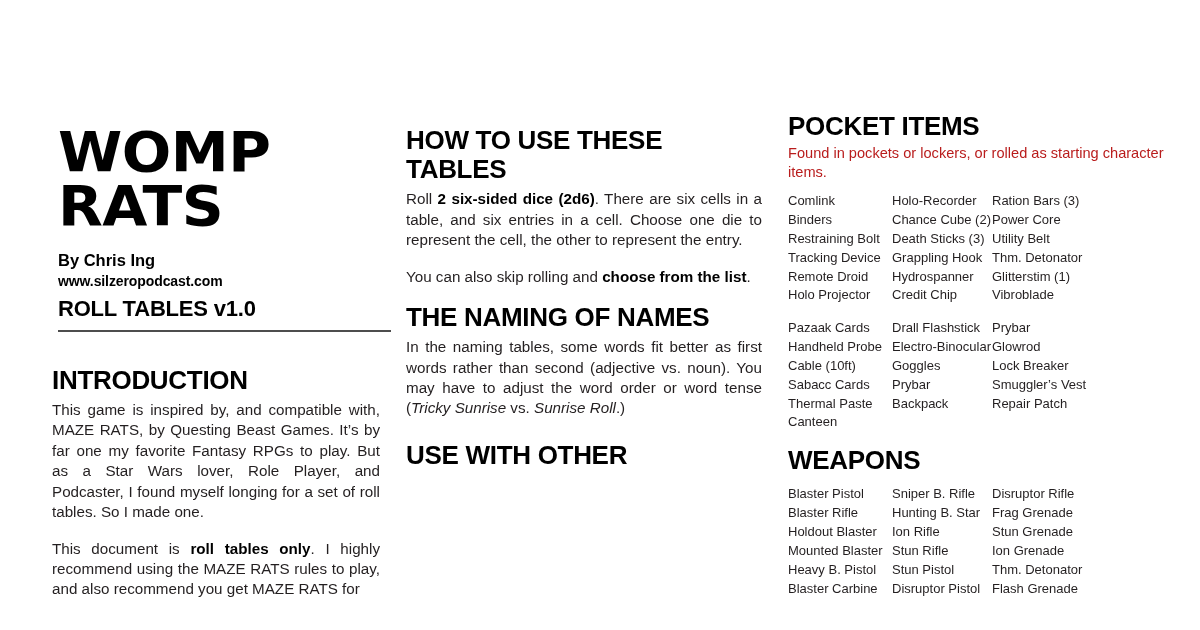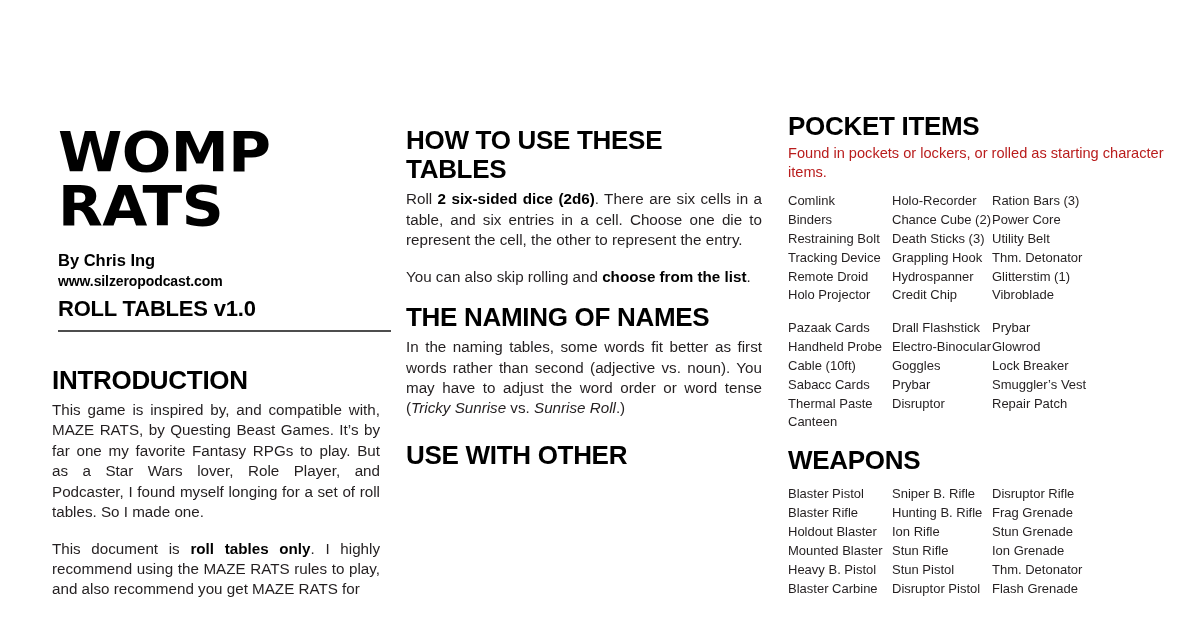--- a/index.html
+++ b/index.html
@@ -220,33 +220,33 @@
           <div class="item-cell">Handheld Probe</div>
           <div class="item-cell">Electro-Binocular</div>
           <div class="item-cell">Glowrod</div>
           <div class="item-cell">Cable (10ft)</div>
           <div class="item-cell">Goggles</div>
           <div class="item-cell">Lock Breaker</div>
           <div class="item-cell">Sabacc Cards</div>
           <div class="item-cell">Prybar</div>
           <div class="item-cell">Smuggler’s Vest</div>
           <div class="item-cell">Thermal Paste</div>
-          <div class="item-cell">Disruptor</div>
+          <div class="item-cell">Backpack</div>
           <div class="item-cell">Repair Patch</div>
           <div class="item-cell">Canteen</div>
         </div>
 
       <h2 class="section-head tight" style="margin-top:12px;margin-bottom:10px;">WEAPONS</h2>
 
       <div class="item-grid">
           <div class="item-cell">Blaster Pistol</div>
           <div class="item-cell">Sniper B. Rifle</div>
           <div class="item-cell">Disruptor Rifle</div>
           <div class="item-cell">Blaster Rifle</div>
-          <div class="item-cell">Hunting B. Rifle</div>
+          <div class="item-cell">Hunting B. Star</div>
           <div class="item-cell">Frag Grenade</div>
           <div class="item-cell">Holdout Blaster</div>
           <div class="item-cell">Ion Rifle</div>
           <div class="item-cell">Stun Grenade</div>
           <div class="item-cell">Mounted Blaster</div>
           <div class="item-cell">Stun Rifle</div>
           <div class="item-cell">Ion Grenade</div>
           <div class="item-cell">Heavy B. Pistol</div>
           <div class="item-cell">Stun Pistol</div>
           <div class="item-cell">Thm. Detonator</div>

